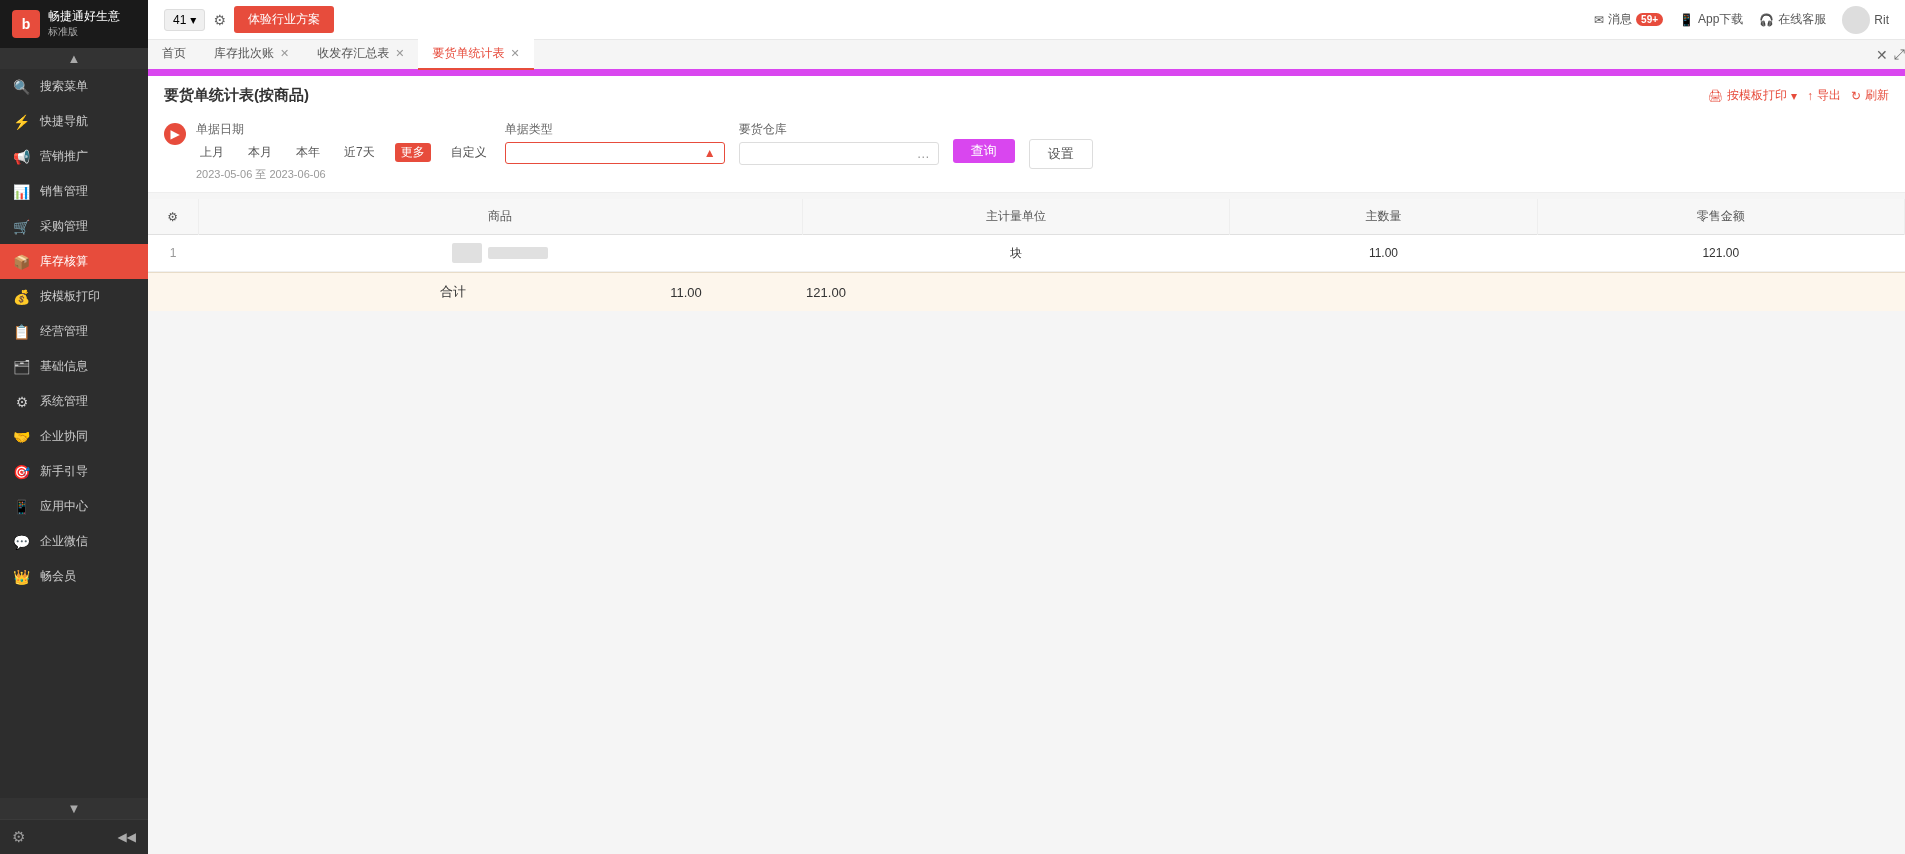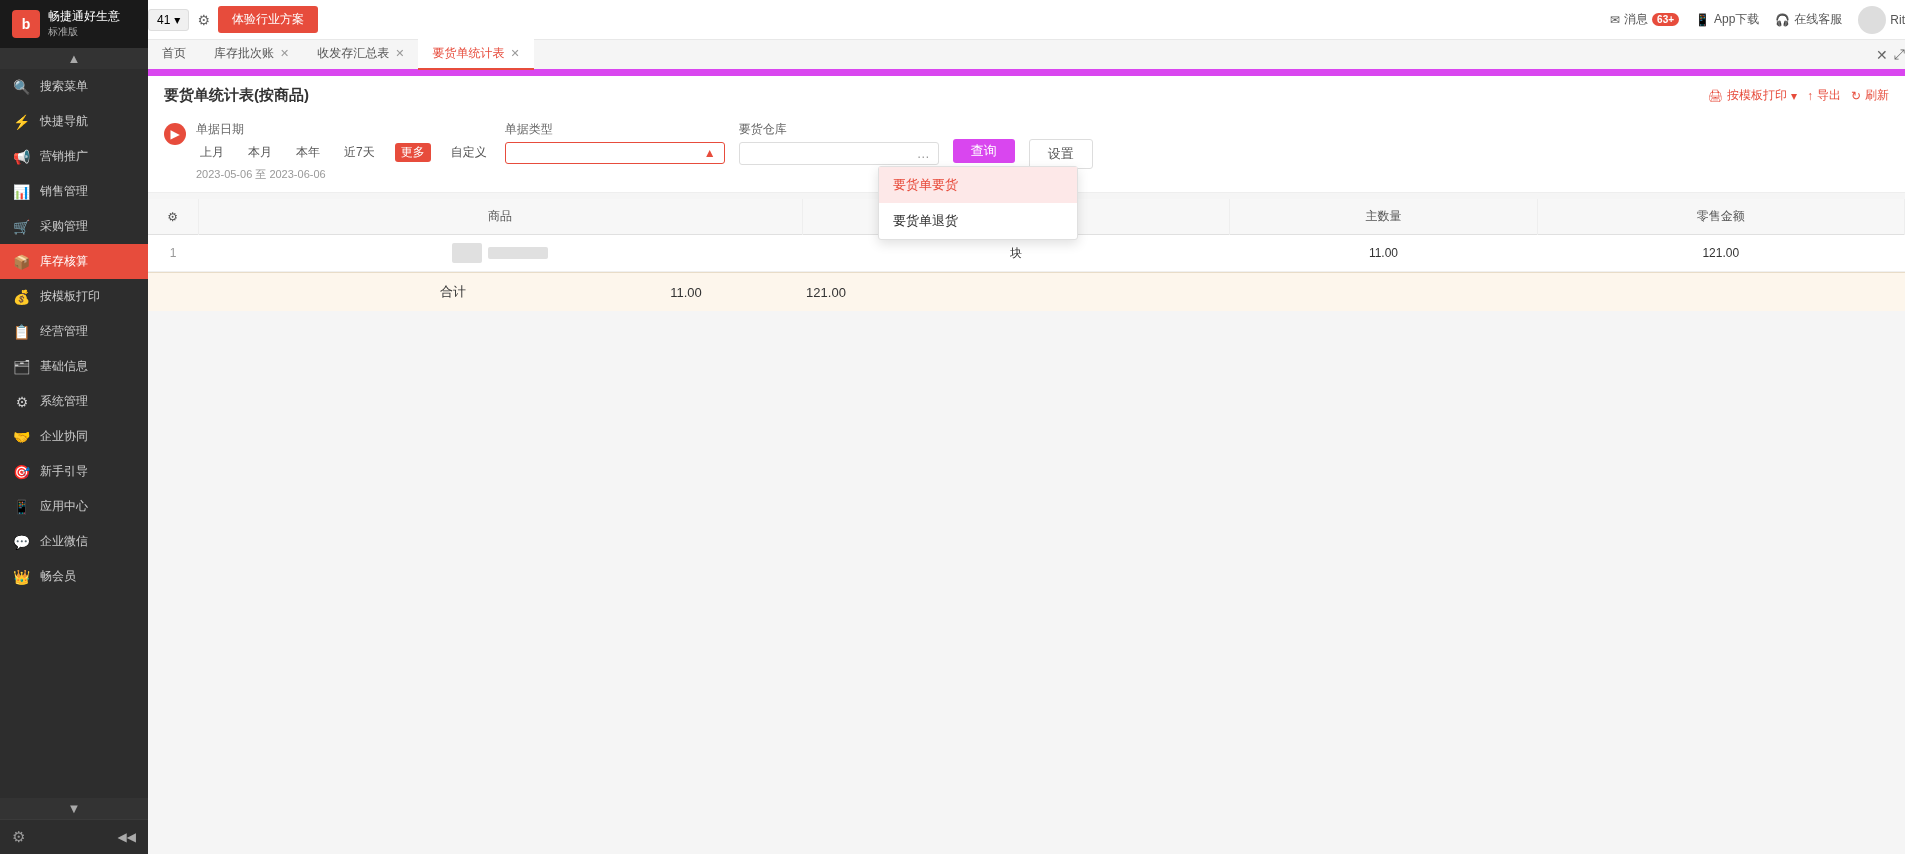--- a/index.html
+++ b/index.html
@@ -69,21 +69,21 @@
       height: 100%;
       overflow: hidden;
     }
 
     
     .topbar {
       display: flex;
       align-items: center;
       justify-content: space-between;
       background: #fff;
-      padding: 0 0;
+      padding: 0 16px;
       height: 40px;
       border-bottom: 1px solid #e8e8e8;
       flex-shrink: 0;
     }
     .topbar-left { display: flex; align-items: center; gap: 8px; }
     .topbar-select {
       display: flex;
       align-items: center;
       background: #f0f0f0;
       border: 1px solid #ddd;
@@ -458,21 +458,21 @@
         <span>41</span>
         <span>▾</span>
       </div>
       <span class="topbar-gear">⚙</span>
       <button class="btn-industry">体验行业方案</button>
     </div>
     <div class="topbar-right">
       <div class="topbar-icon-item">
         <span>✉</span>
         <span>消息</span>
-        <span class="badge-red">63+</span>
+        <span class="badge-red">59+</span>
       </div>
       <div class="topbar-icon-item">
         <span>📱</span>
         <span>App下载</span>
       </div>
       <div class="topbar-icon-item">
         <span>🎧</span>
         <span>在线客服</span>
       </div>
       <div class="topbar-icon-item">
@@ -560,24 +560,20 @@
         </div>
 
         <div class="filter-group" style="justify-content:flex-end;padding-top:18px;">
           <button class="btn-query">查询</button>
         </div>
         <div class="filter-group" style="justify-content:flex-end;padding-top:18px;">
           <button class="btn-set">设置</button>
         </div>
       </div>
 
-      <div class="dropdown-menu">
-        <div class="dropdown-item selected">要货单要货</div>
-        <div class="dropdown-item">要货单退货</div>
-      </div>
     </div>
 
     <div class="table-wrap">
       <table>
         <thead>
           <tr>
             <th>
               <span>⚙</span>
             </th>
             <th>商品</th>

